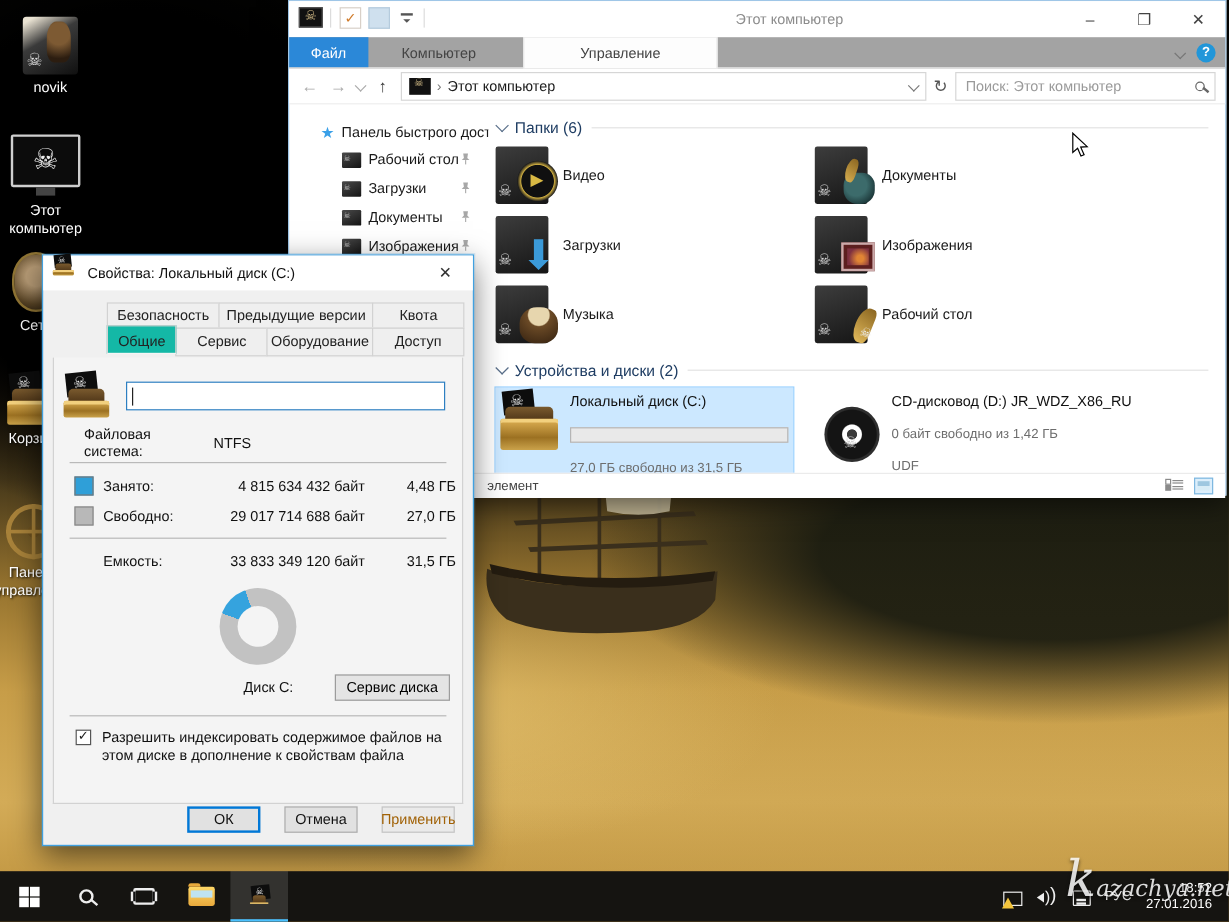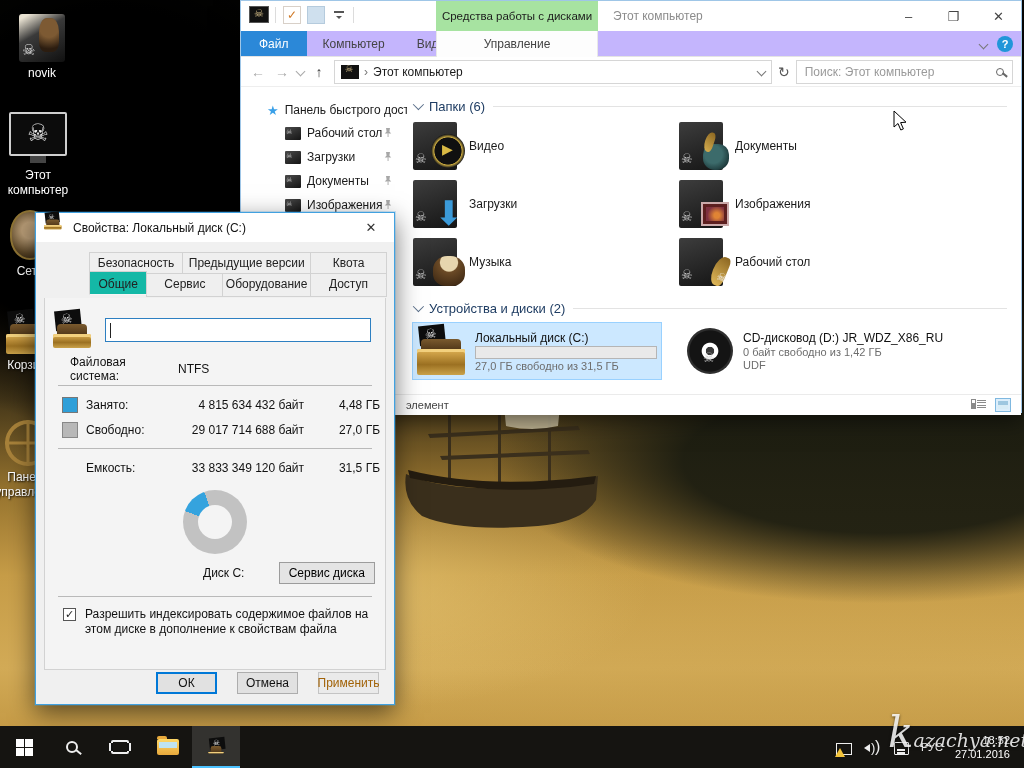--- a/index.html
+++ b/index.html
@@ -62,21 +62,21 @@
   .qat-props { background:#fff; border:1px solid #d8d0c8; }
   .qat-props::before { content:"✓"; color:#d07b2a; font-size:12px; position:absolute; left:3px; top:1px; }
   .qat-folder { background:#cfe0ee; border:1px solid #b5cbdd; }
   .qat-custom::before { content:""; position:absolute; left:3px; top:5px; width:10px; height:2px; background:#555; }
   .qat-custom::after { content:""; position:absolute; left:5px; top:10px; border:3px solid transparent; border-top-color:#555; }
   .ctx-header { position:absolute; left:195px; top:0; width:162px; height:30px; background:#a7e3a1;
                 display:flex; align-items:center; justify-content:center; font-size:11.5px; color:#1c1c1c; }
   .win-title { position:absolute; left:372px; top:8px; color:#8c8c8c; }
   .wbtns { position:absolute; right:0; top:0; display:flex; }
   .wbtn { width:45px; height:30px; display:flex; align-items:center; justify-content:center; color:#444; font-size:13px; }
-  .tabsrow { position:relative; height:26px; background:#c4b5fd; border-bottom:1px solid #e4e4e4; display:flex; align-items:stretch; }
+  .tabsrow { position:relative; height:26px; background:#a3a3a3; border-bottom:1px solid #e4e4e4; display:flex; align-items:stretch;gap:12px; }
   .rtab { padding:0 16px; display:flex; align-items:center; color:#444; }
   .rtab-file { background:#2b88d8; color:#fff; padding:0 18px; }
   .ctx-group { position:absolute; left:195px; top:0; width:162px; height:26px; background:#fdfdfd;
                border-left:1px solid #e8e8e8; border-right:1px solid #e8e8e8;
                display:flex; align-items:center; justify-content:center; color:#444; }
   .ribbon-right { position:absolute; right:8px; top:0; height:26px; display:flex; align-items:center; gap:10px; }
   .chev { width:7px; height:7px; border-right:1.5px solid #777; border-bottom:1.5px solid #777;
           transform:rotate(45deg); display:inline-block; }
   .helpq { width:16px; height:16px; border-radius:50%; background:#2196d9; color:#fff; font-size:11px;
            display:flex; align-items:center; justify-content:center; font-weight:bold; }
@@ -127,21 +127,21 @@
   .b-pic { right:-6px; bottom:2px; width:28px; height:24px; background:#5d1f1f; border:2px solid #caa; }
   .b-pic::before { content:""; position:absolute; inset:3px; background:radial-gradient(circle at 60% 60%, #e08434 20%, #7e3040 70%); }
   .b-quill { right:-4px; bottom:0px; width:14px; height:30px; background:linear-gradient(15deg,#e3bb5c,#8a6520);
              border-radius:70% 30% 40% 60%; transform:rotate(22deg); }
   .b-quill::before { content:"☠"; position:absolute; left:6px; top:14px; color:#eee; font-size:11px; }
 
   .drives { display:flex; gap:22px; margin-left:2px; }
   .dtile { display:flex; gap:10px; padding:4px 8px 4px 4px; }
   .dtile.selected { background:#cce8ff; outline:1px solid #99d1ff; width:248px; }
   .dc-icon { width:48px; height:48px; flex:0 0 auto; }
-  .dtext { display:flex; flex-direction:column; justify-content:center; gap:1px; }
+  .dtext { display:flex; flex-direction:column; gap:15px; }
   .dname { font-size:12px; color:#111; }
   .dbar { width:182px; height:13px; background:#e9e9e9; border:1px solid #b5b5b5; }
   .dbar .fill { height:100%; background:#2f9fd8; }
   .dsub { font-size:11px; color:#6d6d6d; }
   .cd { width:46px; height:46px; border-radius:50%; flex:0 0 auto; align-self:center;
         background:radial-gradient(circle,#3a3a3a 12%,#fff 14% 24%,#141414 27% 62%,#2e2e2e 65% 96%,#000 100%); position:relative; }
   .cd::before { content:"☠"; position:absolute; left:16px; top:22px; color:#cfcfcf; font-size:13px; }
 
   .statusbar { height:21px; border-top:1px solid #ebebeb; display:flex; align-items:center; position:relative;
                color:#444; font-size:11px; background:#fff; }
@@ -284,21 +284,20 @@
 </div>
 
 <div class="explorer">
   <div class="titlebar">
     <span class="sysicon"></span>
     <span class="qat-sep" style="left:34px;"></span>
     <span class="qat qat-props" style="left:42px;"></span>
     <span class="qat qat-folder" style="left:66px;"></span>
     <span class="qat qat-custom" style="left:90px;"></span>
     <span class="qat-sep" style="left:112px;"></span>
-    <div class="ctx-header">Средства работы с дисками</div>
     <div class="win-title">Этот компьютер</div>
     <div class="wbtns">
       <span class="wbtn">–</span>
       <span class="wbtn">❐</span>
       <span class="wbtn">✕</span>
     </div>
   </div>
 
   <div class="tabsrow">
     <div class="rtab rtab-file">Файл</div>

